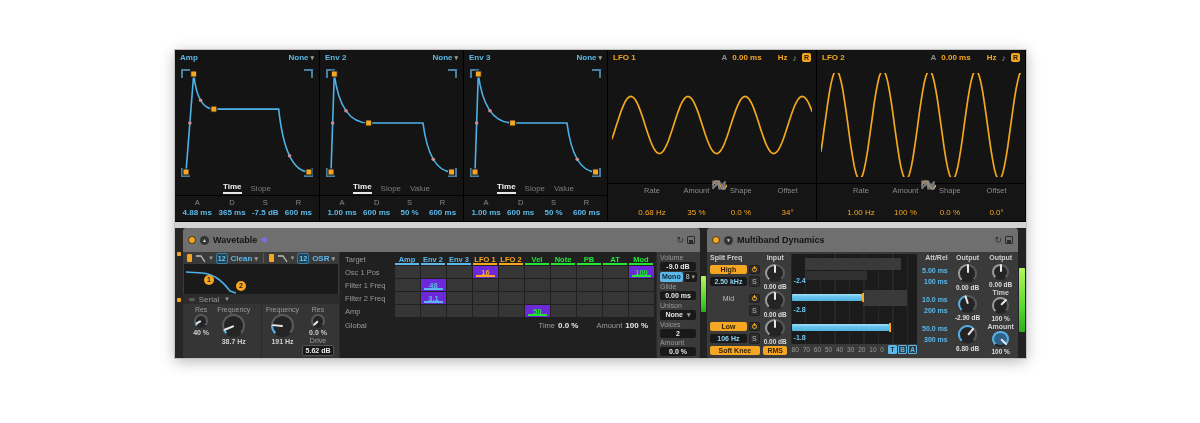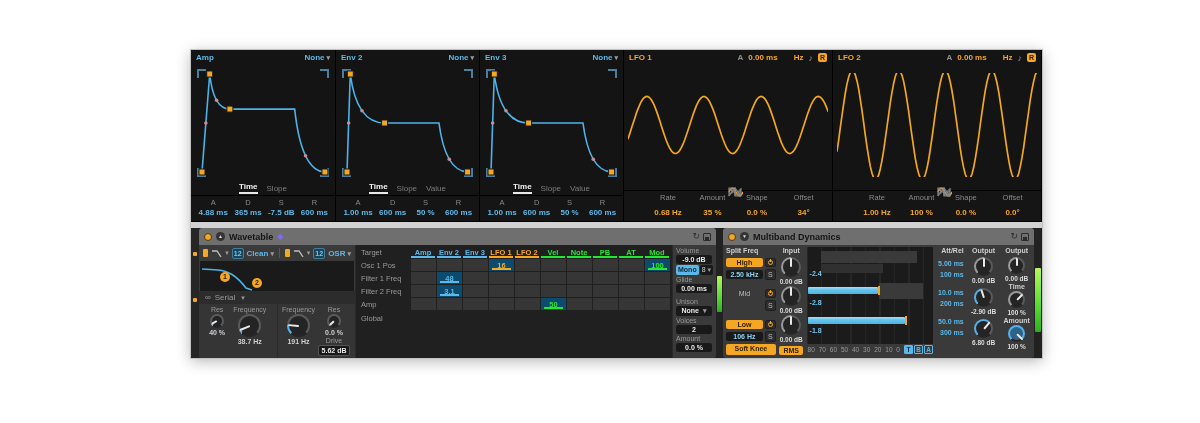--- a/index.html
+++ b/index.html
@@ -1,17 +1,17 @@
 <!DOCTYPE html>
 <html><head>
 <meta charset="utf-8">
 <style>
   * { margin:0; padding:0; box-sizing:border-box; }
   html,body { width:1200px; height:423px; background:#ffffff; font-family:"Liberation Sans", sans-serif; overflow:hidden; }
-  .rack { position:absolute; left:191px; top:50px; width:851px; background:#111; box-shadow:0 3px 14px rgba(0,0,0,.30); outline:1px solid #c2c2c2; }
+  .rack { position:absolute; left:175px; top:50px; width:851px; background:#111; box-shadow:0 3px 14px rgba(0,0,0,.30); outline:1px solid #c2c2c2; }
 
   
   .toprow { display:flex; gap:1px; background:#000; height:172px; border-bottom:1px solid #000; }
   .panel { background:#141414; display:flex; flex-direction:column; position:relative; }
   .p-amp { width:144px; } .p-env2,.p-env3 { width:143px; } .p-lfo1 { width:208px; } .p-lfo2 { width:208px; }
   .phdr { height:15px; display:flex; align-items:center; justify-content:space-between; padding:0 5px; font-size:8px; font-weight:bold; }
   .blue { color:#5cb8e8; } .orange { color:#f5a623; } .dim { color:#8f8f8f; }
   .modsel { color:#5cb8e8; font-size:8px; font-weight:bold; cursor:default; }
   .caret { color:#9a9a9a; font-size:7px; margin-left:2px; }
   .graph { flex:1; position:relative; }
@@ -27,34 +27,34 @@
   .adsr { background:#151515; border-top:1px solid #000; padding:2px 4px 4px; }
   .arow { display:grid; grid-template-columns:1.1fr 1fr 1fr 1fr; text-align:center; font-size:7.5px; }
   .arow.labels { color:#8a8a8a; }
   .arow.vals { color:#5cb8e8; font-weight:bold; font-size:8px; margin-top:1px; }
   .lfog svg.wave { top:8px; bottom:20px; height:auto; }
   .shapes { position:absolute; bottom:3px; left:50%; transform:translateX(-50%); display:flex; gap:9px; align-items:center; }
   .lfofoot { background:#151515; border-top:1px solid #000; padding:2px 4px 4px; }
   .lrow { display:grid; grid-template-columns:0.4fr 1fr 1fr 1fr 1.1fr; text-align:center; font-size:7.5px; }
   .lrow span:first-child { visibility:hidden; }
   .lrow.labels { color:#8a8a8a; }
-  .lrow.vals { color:#f5a623; font-weight:bold; font-size:8px; margin-top:6px; }
+  .lrow.vals { color:#f5a623; font-weight:normal; font-size:8px; margin-top:13px; }
   .lfohdr { display:flex; align-items:center; gap:5px; font-size:8px; font-weight:bold; }
   .rbox { background:#f5a623; color:#332200; font-size:7px; font-weight:bold; padding:1px 2px; border-radius:2px; line-height:7px; }
   .note { font-size:9px; font-weight:normal; }
 
   
   .divider { height:6px; background:#d2d2d2; }
 
   
   .devrow { display:flex; height:130px; background:#1b1b1b; align-items:stretch; }
   .dragstrip { width:8px; background:#262626; position:relative; }
   .dragstrip .dot { position:absolute; left:2px; width:4px; height:4px; background:#f5a623; border-radius:1px; }
   .device { display:flex; flex-direction:column; }
-  .titlebar { height:17px; background:#6f6f6f; border-radius:3px 3px 0 0; display:flex; align-items:center; gap:4px; padding:0 5px; }
+  .titlebar { height:24px; background:#6f6f6f; border-radius:3px 3px 0 0; display:flex; align-items:center; gap:4px; padding:0 5px; }
   .led { width:8px; height:8px; border-radius:50%; background:#f5a623; border:1px solid #4a3a14; }
   .fold { width:9px; height:9px; border-radius:50%; background:#343434; color:#d8d8d8; font-size:5px; line-height:9px; text-align:center; }
   .dtitle { font-size:9px; font-weight:bold; color:#141414; }
   .hotswap { color:#7b6cf0; font-size:8px; line-height:8px; }
   .tbicons { margin-left:auto; display:flex; gap:3px; align-items:center; }
   .tbicons .circ { color:#2b2b2b; font-size:9px; line-height:9px; }
   .saveic { width:8px; height:8px; border:1px solid #2b2b2b; border-radius:1px; position:relative; }
   .saveic::after { content:""; position:absolute; left:1px; right:1px; bottom:0; height:3px; background:#2b2b2b; }
   .dbody { flex:1; background:#3a3a3a; border-radius:0 0 2px 2px; display:flex; overflow:hidden; }
 
@@ -87,21 +87,21 @@
   .k13 { width:14px; height:14px; } .k16 { width:17px; height:17px; } .k18 { width:19px; height:19px; } .k20 { width:20px; height:20px; } .k22 { width:23px; height:23px; }
 
   
   .wt-matrix { width:316px; background:#202020; font-size:7.5px; display:flex; flex-direction:column; padding:1px 2px; }
   .mxrow { display:flex; height:12px; margin-bottom:1px; align-items:stretch; }
   .mxlabel { width:52px; color:#9a9a9a; display:flex; align-items:center; padding-left:3px; }
   .mxlabel.sel { background:#616161; color:#fff; font-weight:bold; }
   .mxh { flex:1; text-align:center; font-weight:bold; position:relative; display:flex; align-items:center; justify-content:center; }
   .mxh .ul { position:absolute; left:1px; right:1px; bottom:0; height:2px; }
   .mxcell { flex:1; background:#363636; margin-left:1px; position:relative; display:flex; align-items:center; justify-content:center; font-weight:bold; }
-  .mxcell.has { background:#0c4a6e;text-align:right; }
+  .mxcell.has { background:#6d28d9;text-align:right; }
   .mxcell .vul { position:absolute; left:3px; right:3px; bottom:1px; height:2px; }
   .mxglobal { display:flex; height:14px; align-items:center; }
   .mxglobal .glabel { width:52px; color:#9a9a9a; padding-left:3px; }
   .mxfoot { flex:1; display:flex; justify-content:flex-end; gap:18px; padding-right:6px; }
   .mxfoot .fl { color:#9a9a9a; margin-right:3px; }
   .mxfoot b { color:#e8e8e8; font-size:8px; }
 
   
   .wt-global { width:43px; background:#3a3a3a; border-left:1px solid #2a2a2a; padding:2px 3px; display:flex; flex-direction:column; gap:1px; font-size:7px; }
   .wg-label { color:#9a9a9a; }
@@ -549,20 +549,24 @@
               <span class="mxcell"></span>
               <span class="mxcell"></span>
               <span class="mxcell has" style="color: rgb(37, 228, 54);">50<span class="vul" style="background: rgb(37, 228, 54);"></span></span>
               <span class="mxcell"></span>
               <span class="mxcell"></span>
               <span class="mxcell"></span>
               <span class="mxcell"></span>
             </div>
             <div class="mxglobal">
               <span class="glabel">Global</span>
+              <span class="mxfoot">
+                <span><span class="fl">Time</span><b>0.0 %</b></span>
+                <span><span class="fl">Amount</span><b>100 %</b></span>
+              </span>
             </div>
           </div>
 
         <div class="wt-global">
           <span class="wg-label">Volume</span>
           <span class="wg-box">-9.0 dB</span>
           <div class="wg-row">
             <span class="monobtn">Mono</span>
             <span class="pc"><span>8</span><span class="caret">▾</span></span>
           </div>

